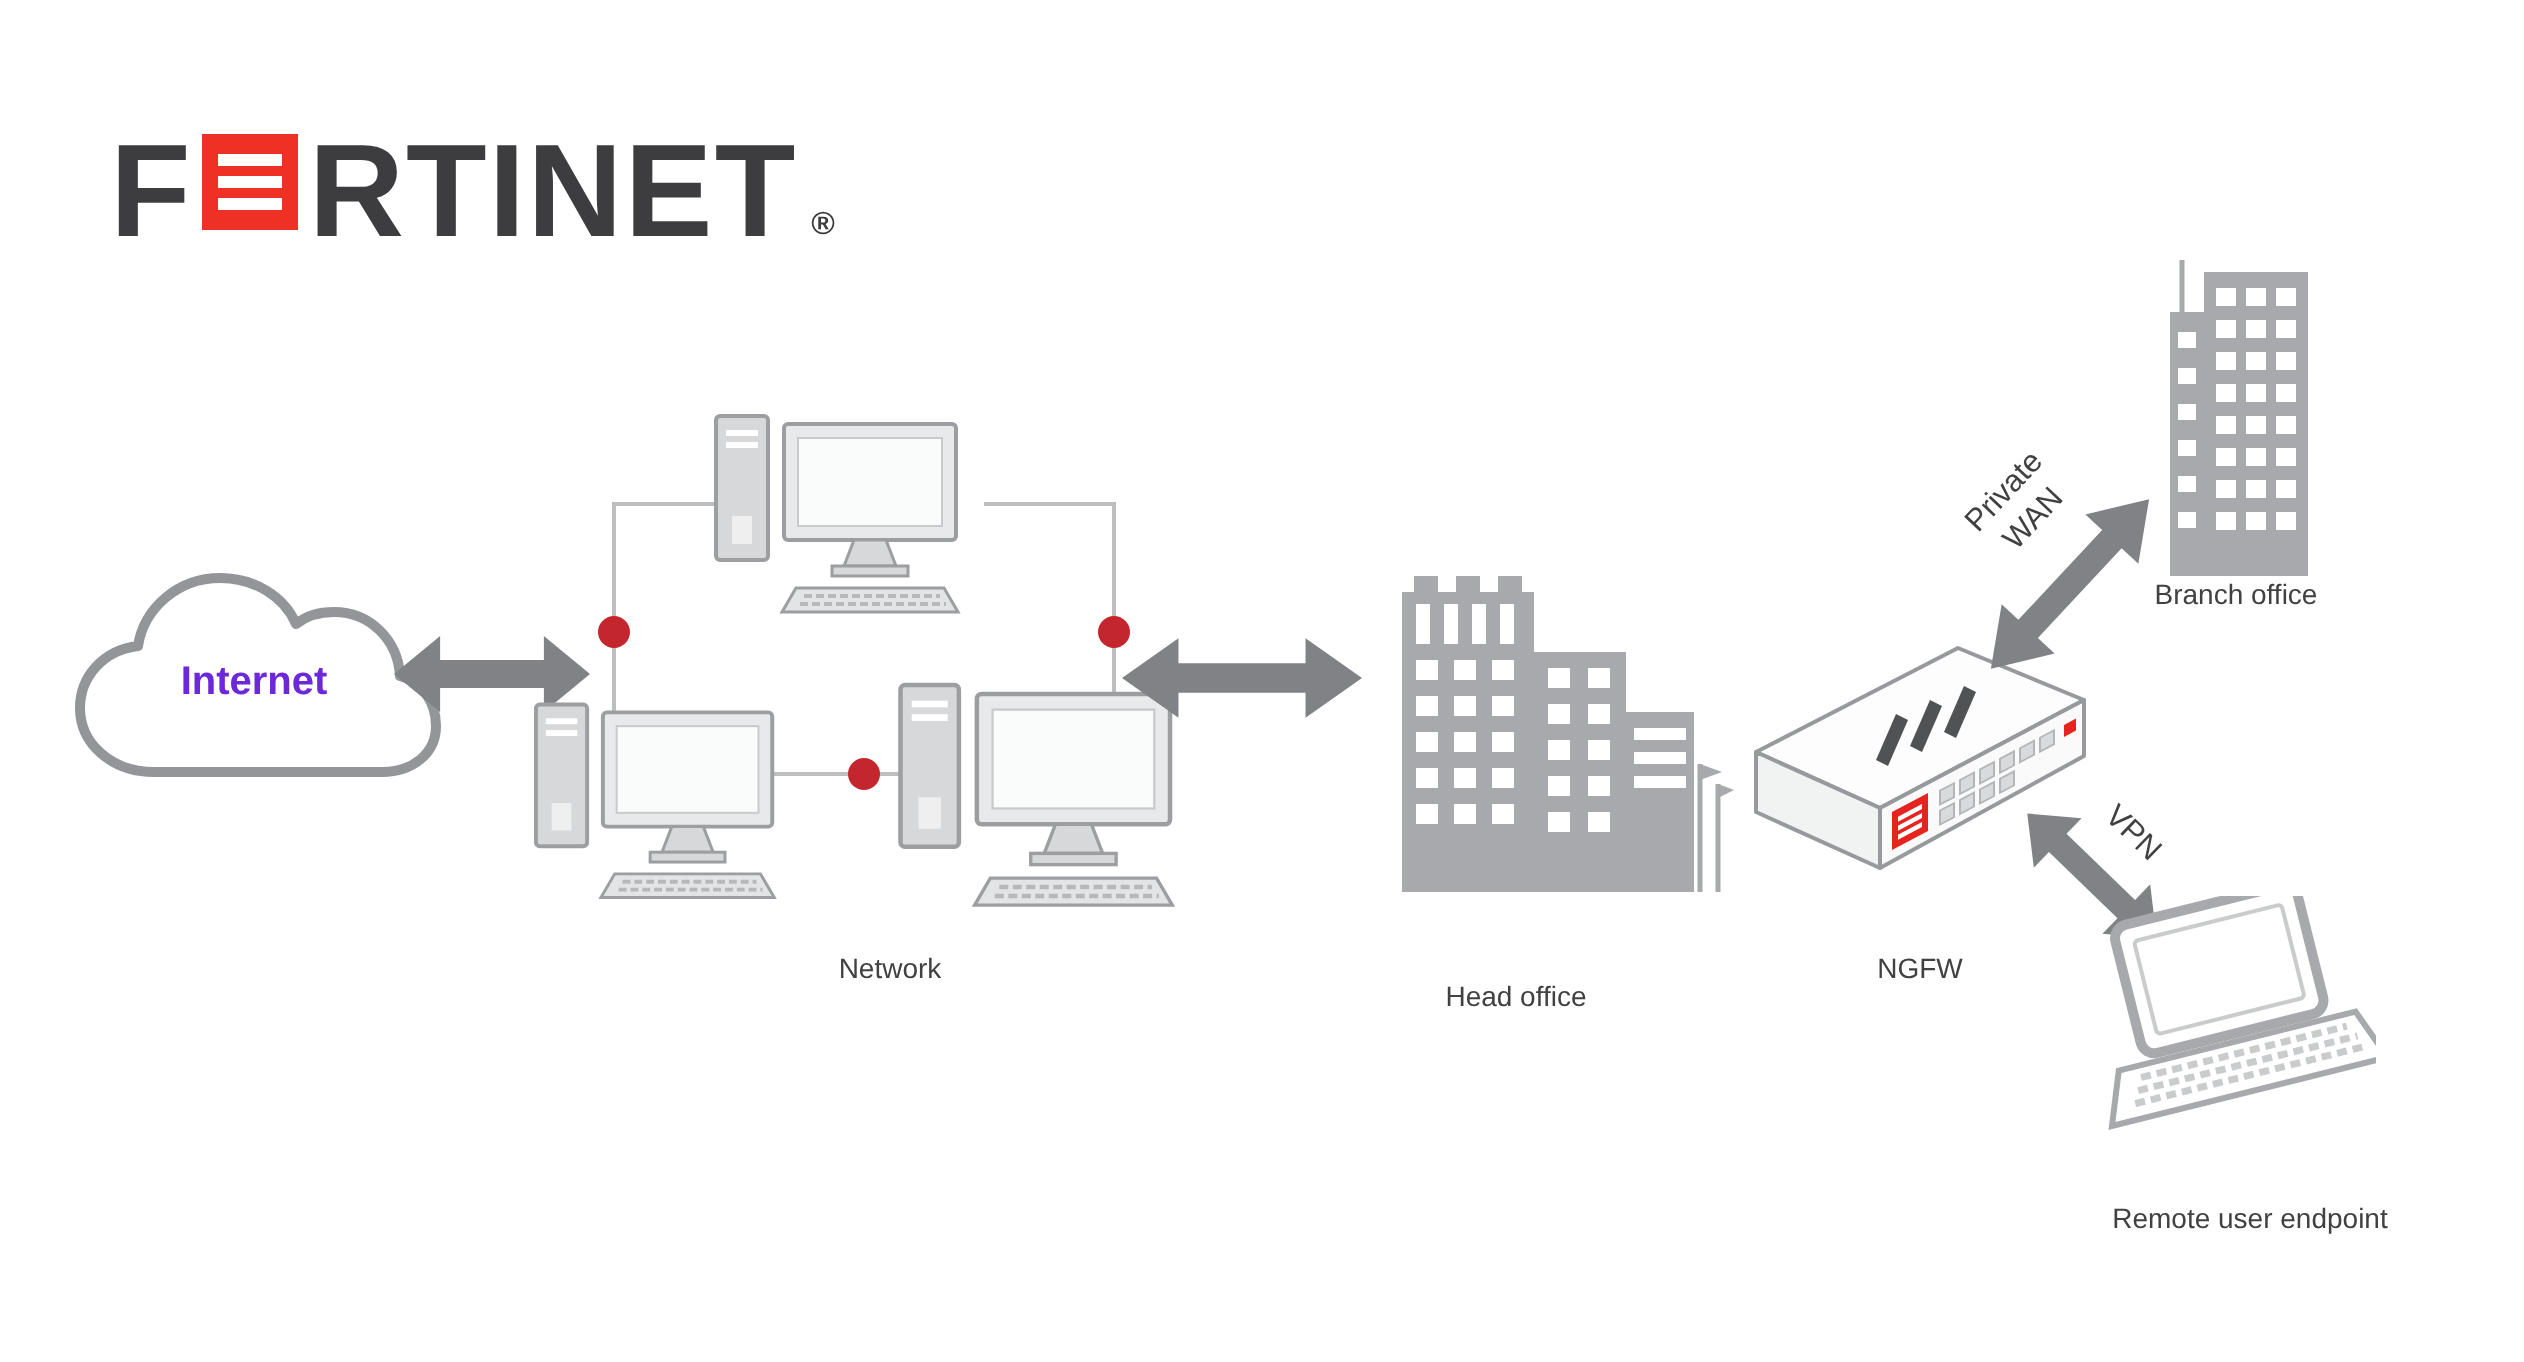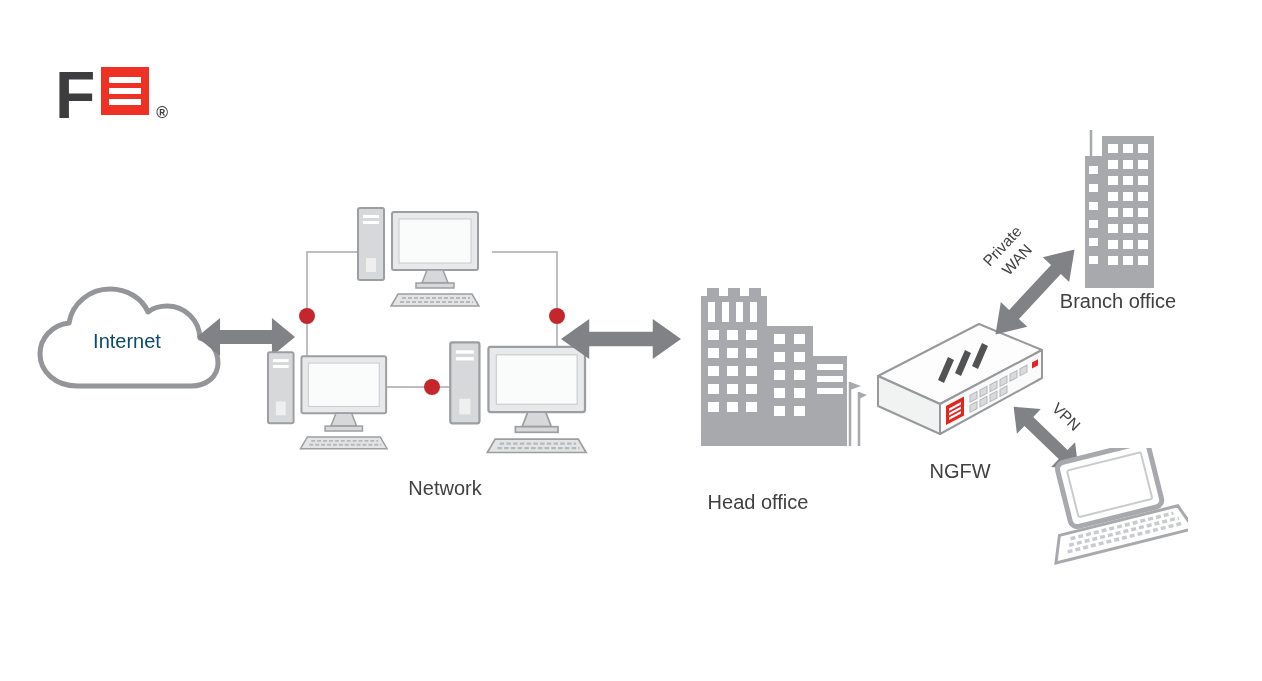--- a/index.html
+++ b/index.html
@@ -8,21 +8,21 @@
   .canvas {
     position: relative;
     width: 1262px;
     height: 681px;
     background: #ffffff;
     overflow: hidden;
   }
   .abs { position: absolute; }
   .caption {
     position: absolute;
-    font-size: 20px;
+    font-size: 14px;
     color: #414042;
     text-align: center;
     line-height: 1.3;
   }
   .caption.rotated { transform-origin: center center; }
   
   .logo {
     position: absolute;
     left: 55px;
     top: 62px;
@@ -49,21 +49,21 @@
     gap: 5px;
   }
   .logo-grille i { display: block; width: 32px; height: 6px; background: #ffffff; }
   .logo-reg {
     font-size: 16px;
     font-weight: 700;
     align-self: flex-end;
     margin-bottom: 6px;
     margin-left: 2px;
   }
-  .bold-label { font-weight: 400; font-size: 20px; color: #0c4a6e; }
+  .bold-label { font-weight: 700; font-size: 20px; color: #6d28d9; }
   svg { display: block; }
 </style>
 </head>
 <body>
 
 <div class="canvas">
 
   <svg width="0" height="0" style="position:absolute" aria-hidden="true">
     <defs>
       <polygon id="dblarrow" points="0,21 24,2 24,14 78,14 78,2 102,21 78,40 78,28 24,28 24,40"></polygon>
@@ -82,20 +82,21 @@
     </defs>
   </svg>
 
   <div class="logo">
     <span class="logo-letter">F</span>
     <span class="logo-grille">
         <i></i>
         <i></i>
         <i></i>
       </span>
+    <span class="logo-letter">RTINET</span>
     <span class="logo-reg">®</span>
   </div>
 
   <svg class="abs" style="left:32px;top:276px;width:190px;height:128px" viewBox="0 0 190 128">
     <path d="M45 110 C 24 110, 8 96, 8 78 C 8 62, 20 49, 37 47 C 40 28, 57 13, 78 13 C 95 13, 110 22, 116 36 C 121 32, 128 30, 135 30 C 153 30, 167 44, 168 62 C 179 65, 186 75, 186 87 C 186 101, 174 110, 159 110 Z" fill="#ffffff" stroke="#939598" stroke-width="5" stroke-linejoin="round"></path>
   </svg>
   <div class="caption bold-label" style="left:34px;top:328px;width:186px">Internet</div>
 
   <svg class="abs" style="left:197px;top:316px;width:98px;height:42px" viewBox="0 0 102 42" preserveAspectRatio="none">
     <use href="#dblarrow" fill="#808285"></use>
@@ -205,21 +206,21 @@
           <rect x="64" y="88" width="7" height="7"></rect>
           <rect x="74" y="88" width="7" height="7"></rect>
         <rect x="24" y="98" width="7" height="7"></rect>
           <rect x="34" y="98" width="7" height="7"></rect>
           <rect x="44" y="98" width="7" height="7"></rect>
           <rect x="54" y="98" width="7" height="7"></rect>
       </g>
       <rect x="86" y="88" width="6" height="6" fill="#e5241f"></rect>
     </g>
   </svg>
-  <div class="caption" style="left:918px;top:458px;width:84px">NGFW</div>
+  <div class="caption" style="left:918px;top:475px;width:84px">NGFW</div>
 
   <svg class="abs" style="left:977px;top:272px;width:116px;height:40px;transform:rotate(-47deg)" viewBox="0 0 102 42" preserveAspectRatio="none">
     <use href="#dblarrow" fill="#808285"></use>
   </svg>
   <div class="caption rotated" style="left:966px;top:233px;width:88px;font-size:15.5px;transform:rotate(-47deg)">Private WAN</div>
 
   <svg class="abs" style="left:1082px;top:130px;width:78px;height:158px" viewBox="0 0 78 158">
     <path d="M9 0 V28" stroke="#a7a9ac" stroke-width="2.5" fill="none"></path>
     <g fill="#a7a9ac">
       <rect x="3" y="26" width="17" height="132"></rect>
@@ -266,14 +267,15 @@
   <div class="caption rotated" style="left:1042px;top:407px;width:48px;font-size:15.5px;transform:rotate(44deg)">VPN</div>
 
   <svg class="abs" style="left:1038px;top:448px;width:150px;height:150px" viewBox="0 0 150 150">
     <g transform="rotate(-14 75 75)">
       <rect x="34" y="4" width="94" height="66" rx="7" fill="#ffffff" stroke="#a7a9ac" stroke-width="5"></rect>
       <rect x="43" y="13" width="76" height="48" rx="2" fill="#ffffff" stroke="#c9cbcd" stroke-width="2"></rect>
       <polygon points="20,74 142,74 152,100 10,100" fill="#ffffff" stroke="#a7a9ac" stroke-width="3"></polygon>
       <path d="M30 80 H136 M27 86 H140 M24 92 H143" stroke="#c9cbcd" stroke-width="3.5" stroke-dasharray="5 3" fill="none"></path>
     </g>
   </svg>
+  <div class="caption" style="left:1052px;top:600px;width:146px">Remote user endpoint</div>
 
 </div>
 
 </body></html>

